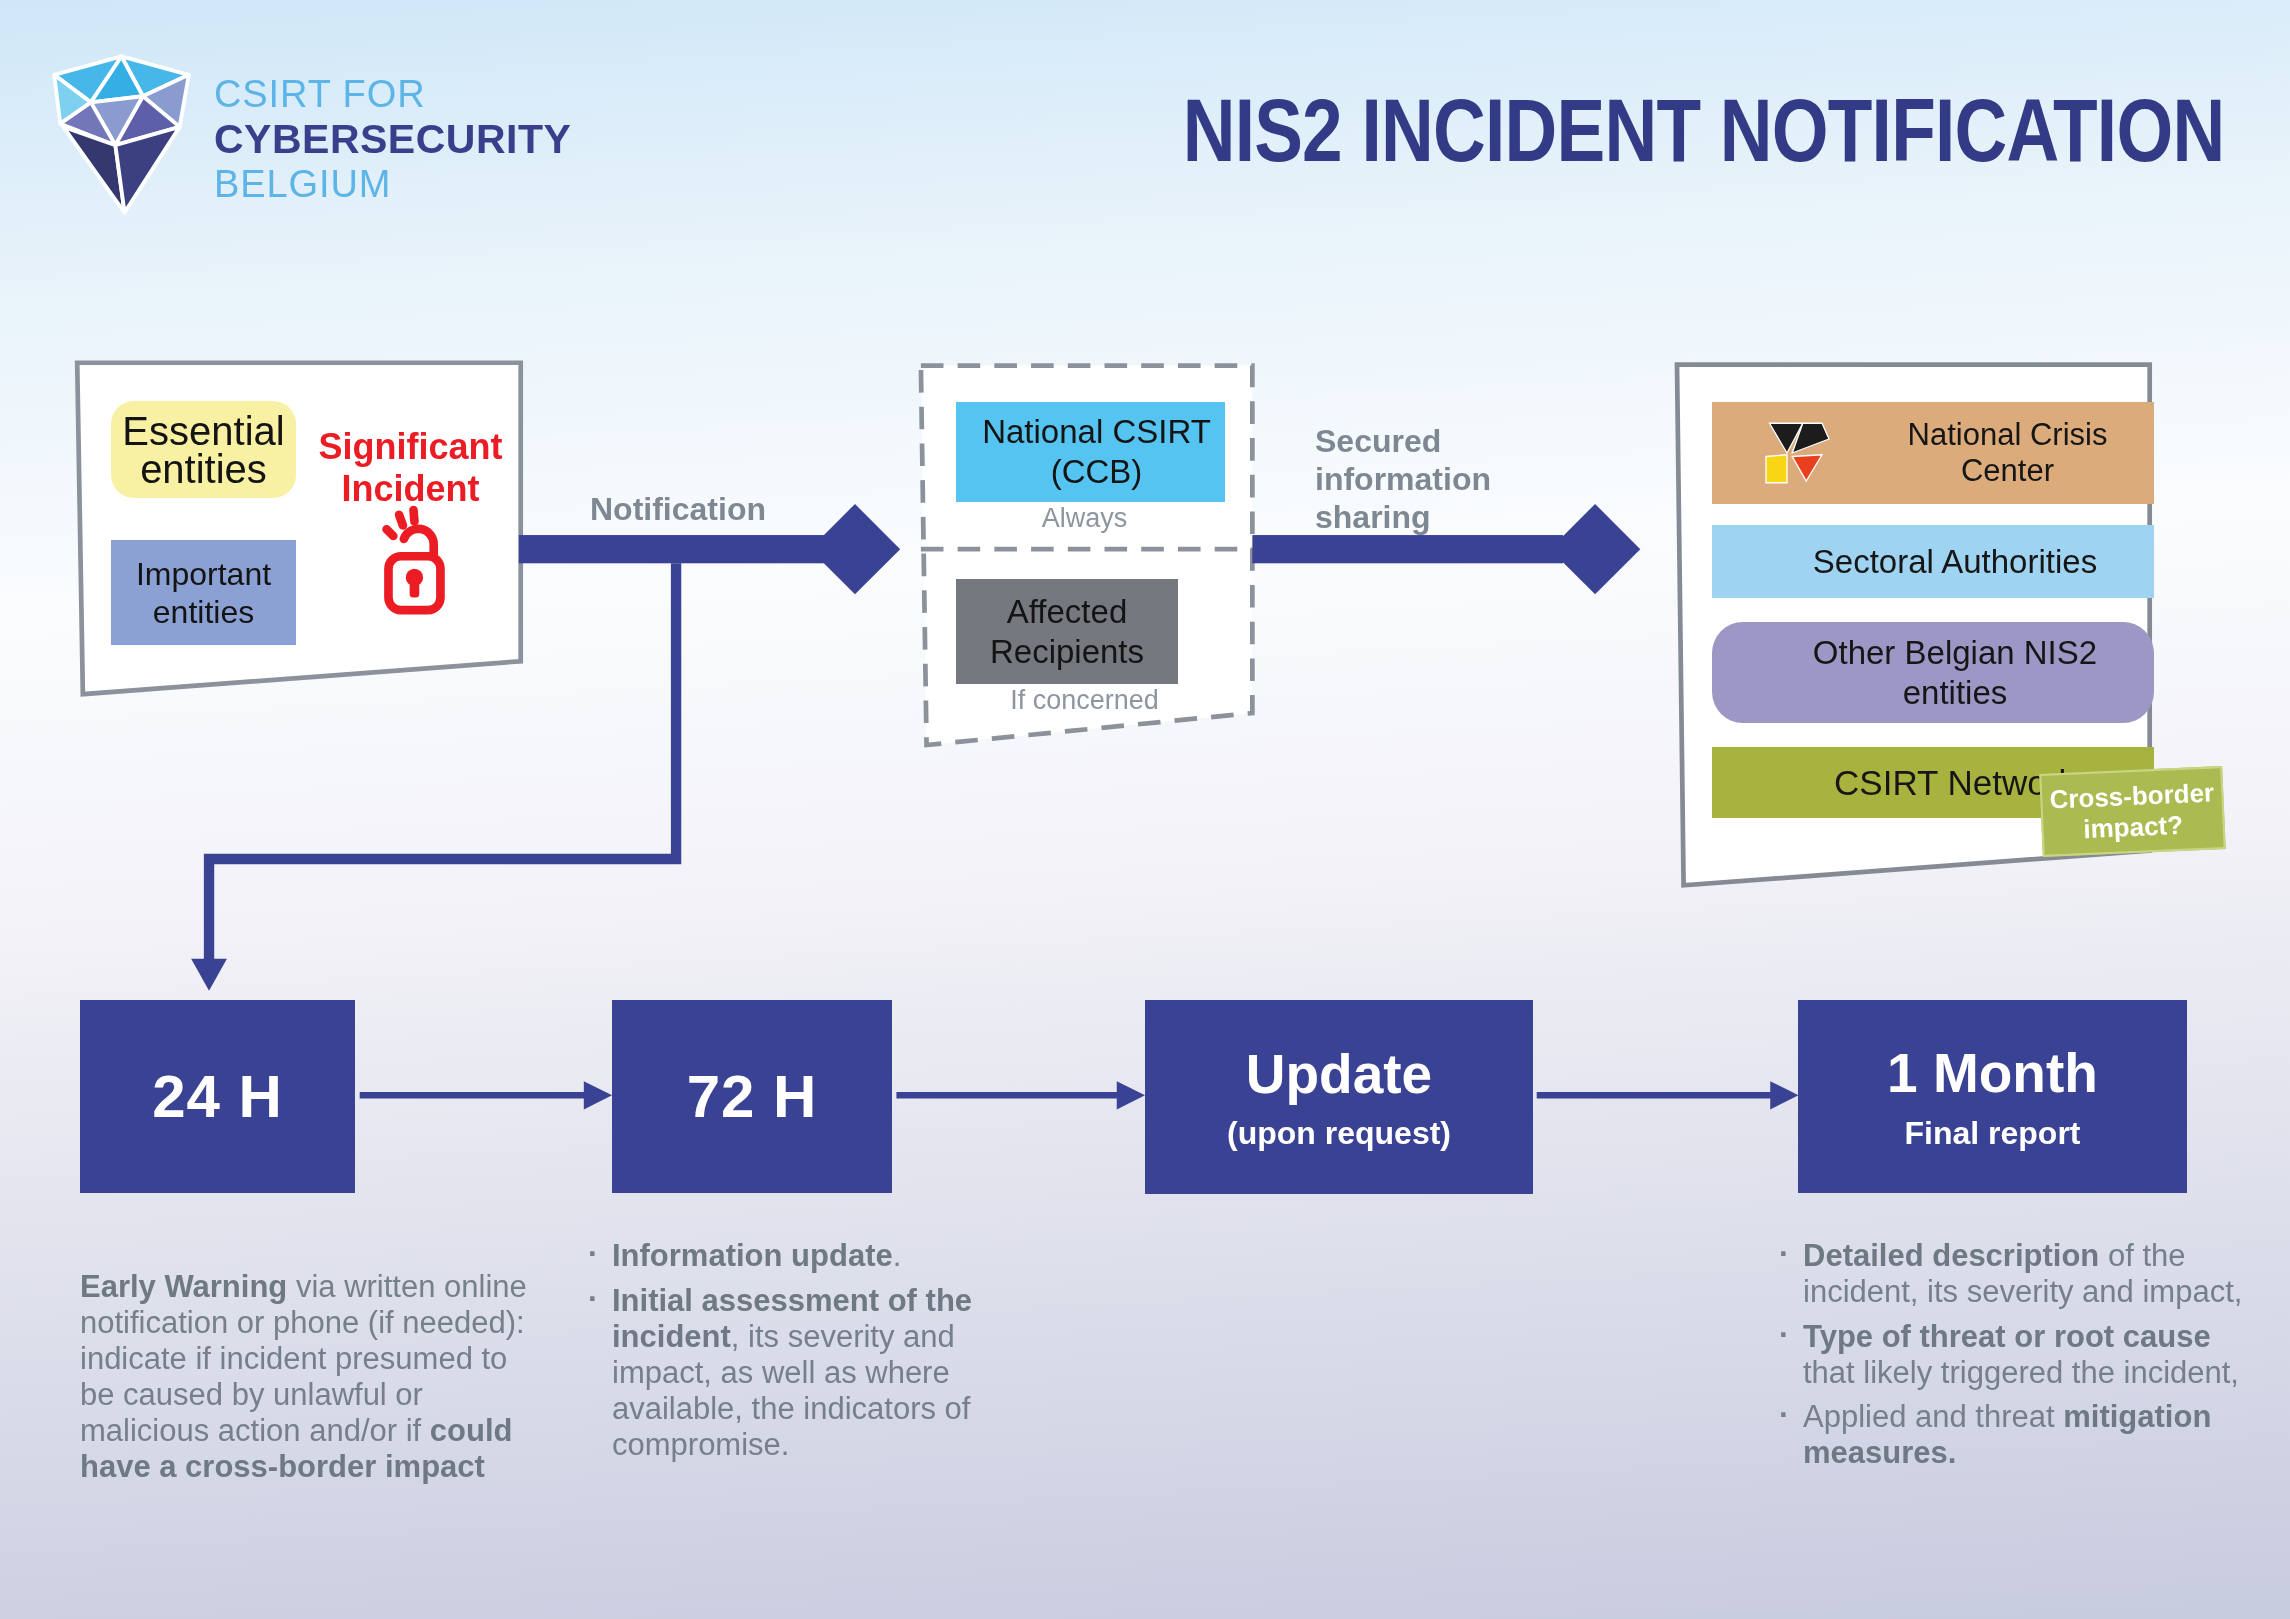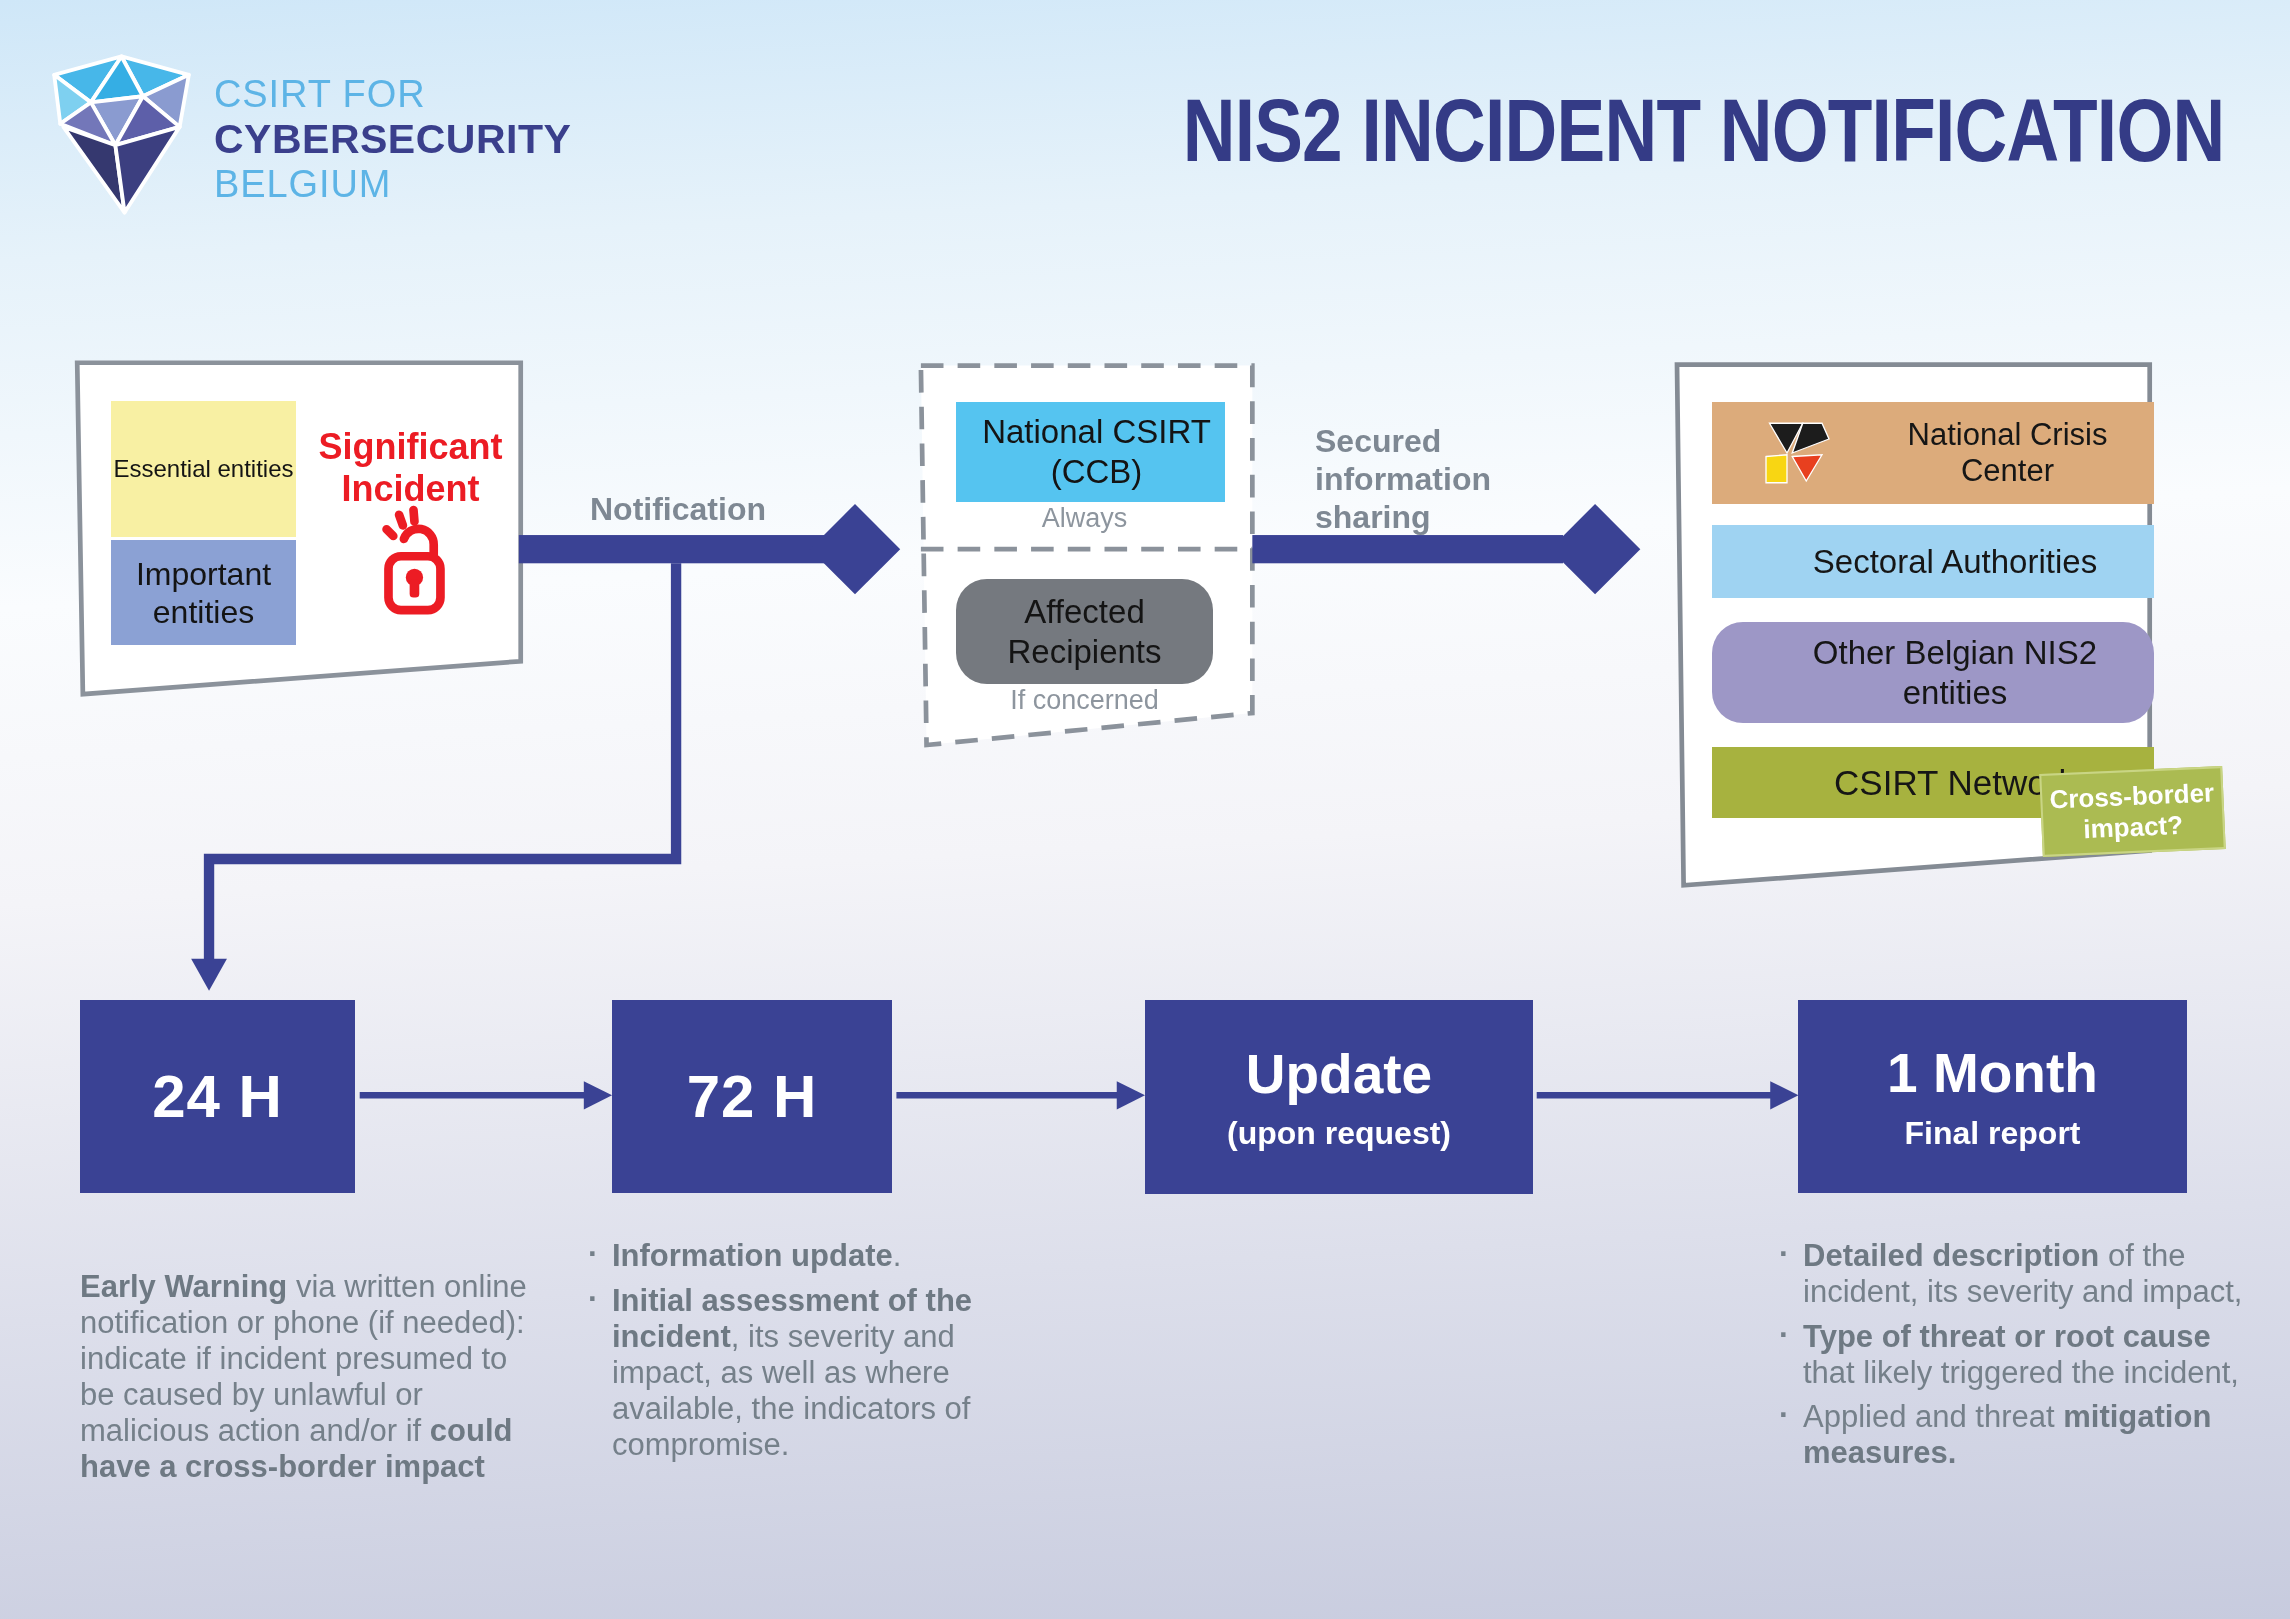--- a/index.html
+++ b/index.html
@@ -13,34 +13,34 @@
   
   .shield-svg{left:45px;top:49px;width:153px;height:171px;}
   .logo-text{left:214px;top:73px;line-height:1;}
   .lt1,.lt3{font-size:38px;color:#5db4e6;letter-spacing:0.9px;line-height:43px;}
   .lt2{font-size:41px;font-weight:bold;color:#3a3f8c;letter-spacing:0.5px;line-height:47px;}
   .title{right:66px;top:79px;margin:0;font-size:89px;font-weight:bold;color:#343b86;
     letter-spacing:-0.9px;white-space:nowrap;transform:scaleX(0.82);transform-origin:right center;}
 
   
   .chip{display:flex;align-items:center;justify-content:center;text-align:center;color:#141414;}
-  .yellow-box{left:111px;top:401px;width:185px;height:136px;background:#f8f0a3;font-size:24px;line-height:38px;}
+  .yellow-box{left:111px;top:401px;width:185px;height:97px;background:#f8f0a3;font-size:40px;line-height:38px;border-radius:23px;}
   .peri-box{left:111px;top:540px;width:185px;height:105px;background:#8ba1d4;font-size:32px;line-height:38px;}
   .sig{left:318px;top:426px;width:185px;text-align:center;color:#ec1c24;font-weight:800;font-size:36px;line-height:42px;}
   .lock-svg{left:375px;top:503px;width:77px;height:117px;}
 
   
   .flow-label{color:#7e8893;font-weight:bold;font-size:32px;line-height:38px;}
   .notif-label{left:532px;top:490px;width:292px;text-align:center;}
   .secured-label{left:1315px;top:422px;width:282px;}
 
   
   .csirt-box{left:956px;top:402px;width:257px;height:100px;background:#55c4f0;font-size:33px;line-height:40px;padding-left:12px;}
   .always{left:956px;top:503px;width:257px;text-align:center;color:#8d959e;font-size:27px;}
-  .affected-box{left:956px;top:579px;width:257px;height:105px;background:#75797f;font-size:33px;line-height:40px;border-radius:31px;}
+  .affected-box{left:956px;top:579px;width:222px;height:105px;background:#75797f;font-size:33px;line-height:40px;}
   .ifconc{left:956px;top:685px;width:257px;text-align:center;color:#8d959e;font-size:27px;}
 
   
   .row{display:flex;align-items:center;justify-content:center;text-align:center;color:#161616;padding-left:44px;}
   .tan-row{left:1712px;top:402px;width:398px;height:102px;background:#dcab7b;gap:15px;font-size:31px;}
   .ncc-svg{width:90px;height:70px;flex:0 0 auto;}
   .sectoral-row{left:1712px;top:525px;width:398px;height:73px;background:#9fd3f2;font-size:33px;}
   .purple-row{left:1712px;top:622px;width:398px;height:101px;background:#9d97c6;font-size:33px;line-height:40px;border-radius:31px;}
   .olive-row{left:1712px;top:747px;width:398px;height:71px;background:#a7b23f;font-size:35px;}
   .tag{left:2041px;top:770px;width:179px;height:79px;background:#abbb52;border:2.8px solid #c9d584;

